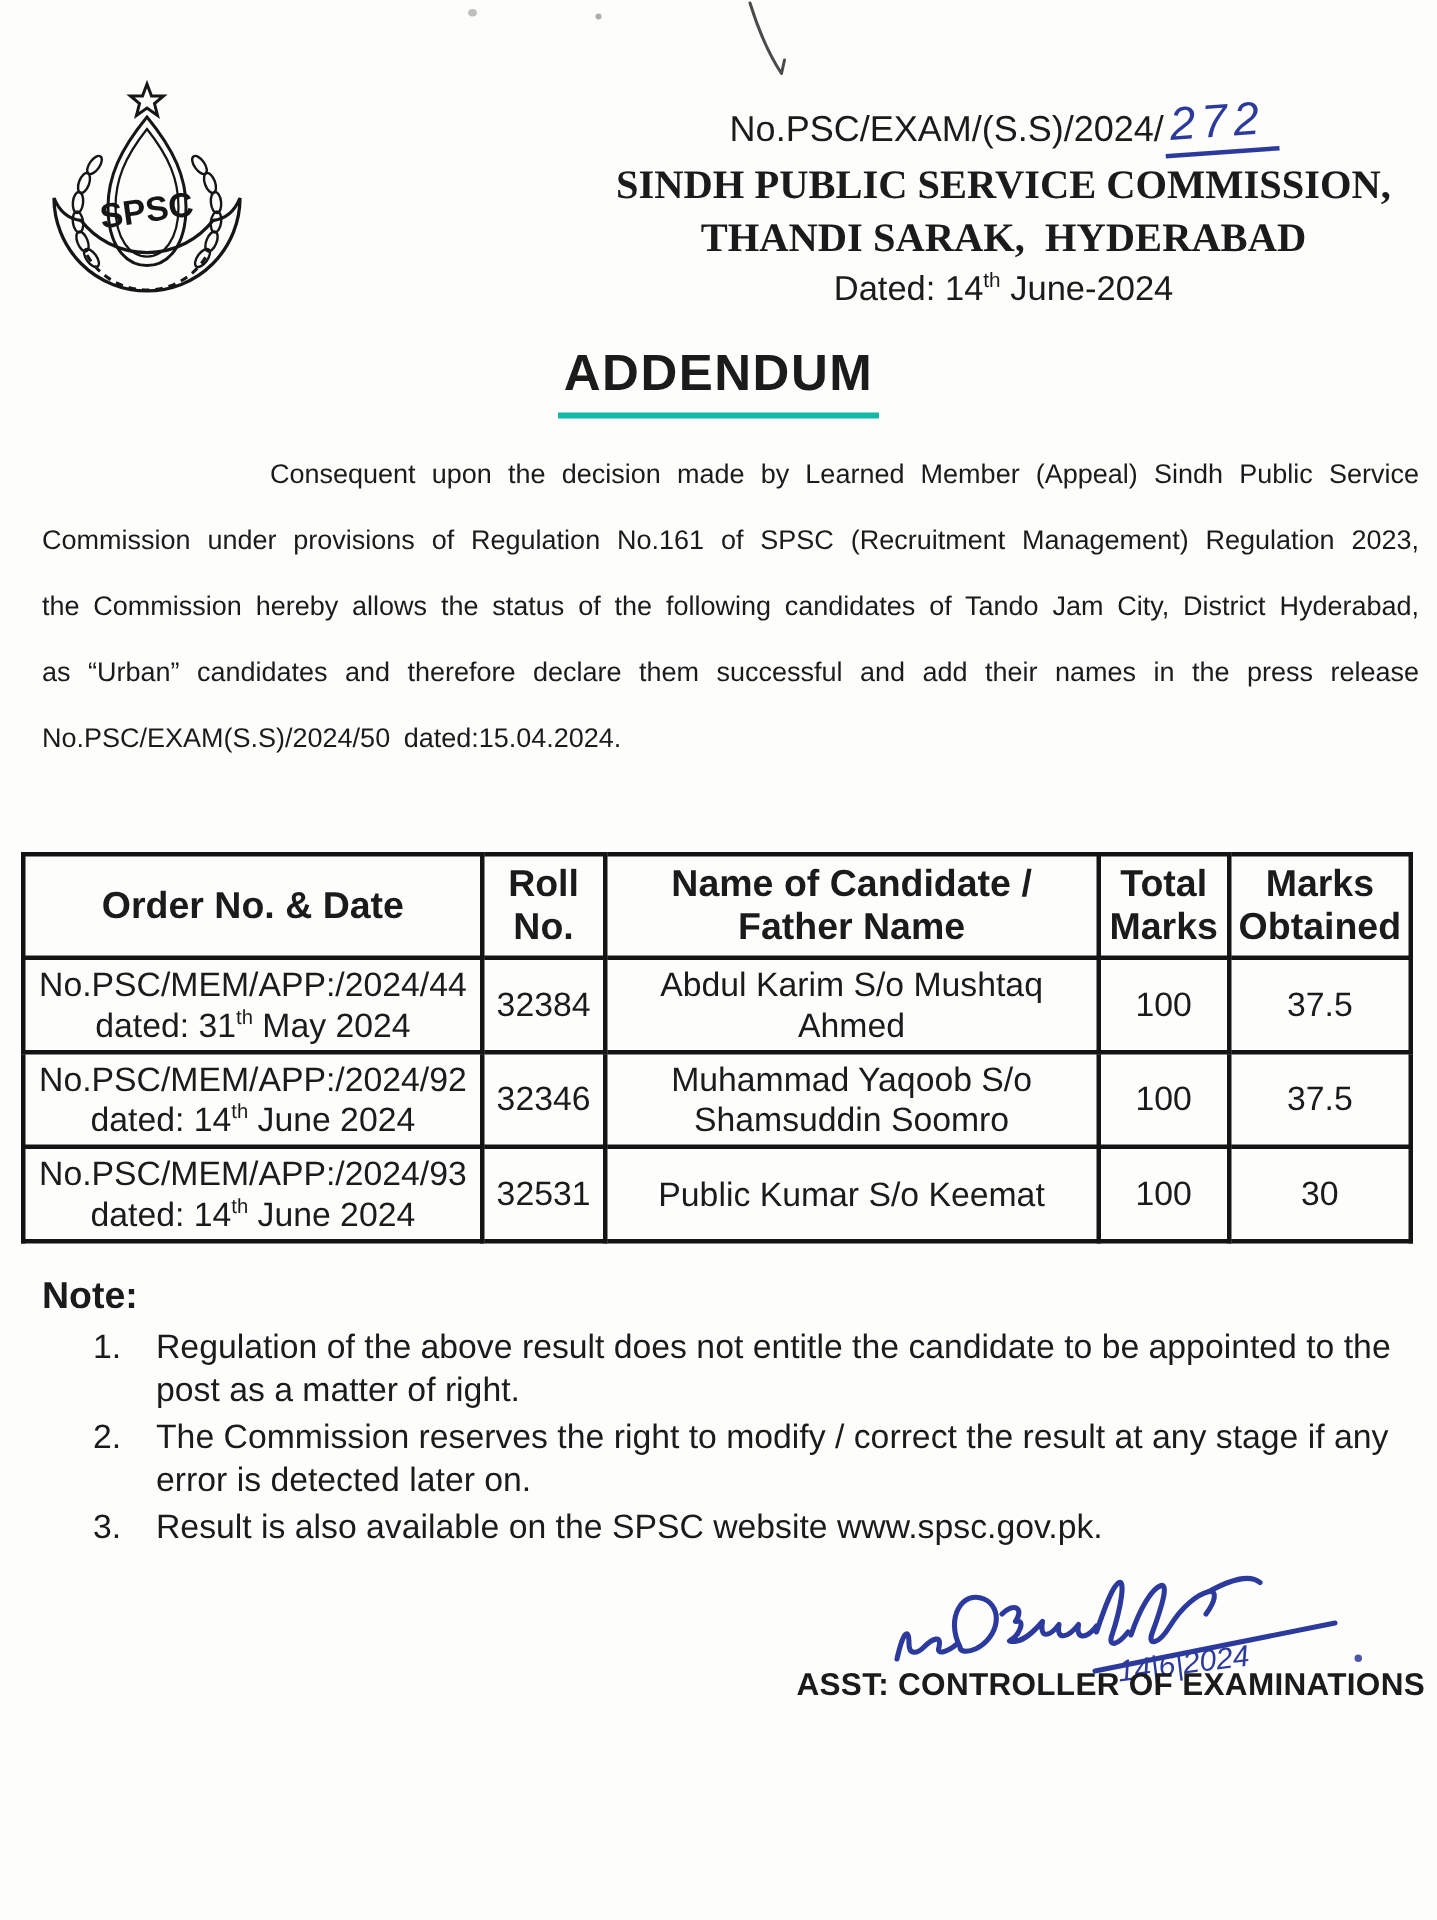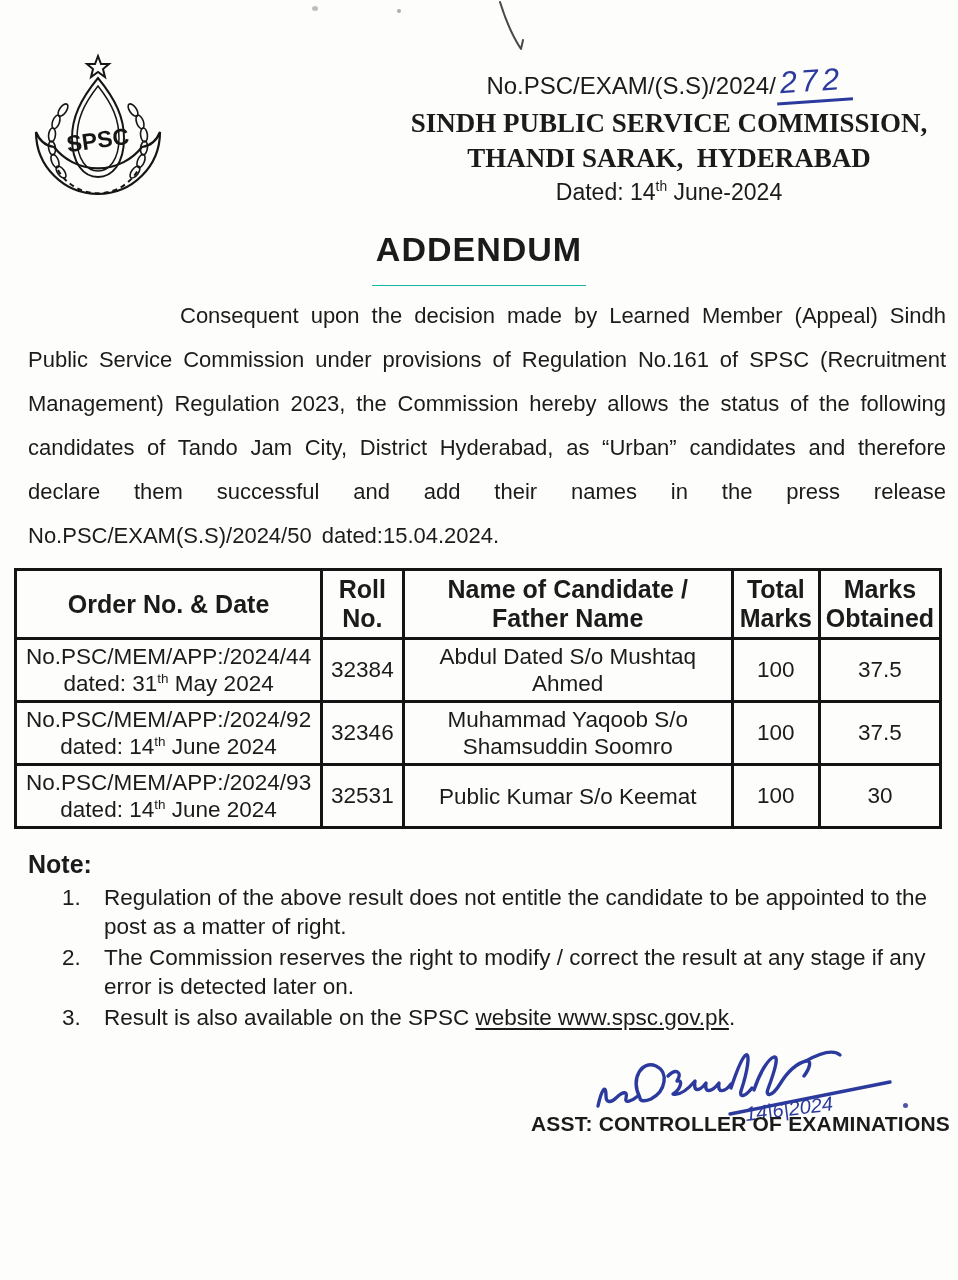--- a/index.html
+++ b/index.html
@@ -18,26 +18,26 @@
     padding:0 8px 1px 4px;border-bottom:3px solid;
     transform:rotate(-4deg) translateY(-3px);letter-spacing:4px;
   }
   .org-name,.org-address{font-size:27px;font-weight:700;line-height:35px;white-space:pre;font-family:Liberation Serif, serif;}
   .dated-line{font-size:23px;margin-top:3px;}
   sup{font-size:60%;vertical-align:super;line-height:0;}
   
   .title-wrap{position:absolute;left:0;top:230px;width:100%;text-align:center;}
   .title{
     display:inline-block;font-size:34px;font-weight:700;letter-spacing:1px;
-    border-bottom:1px solid #14b8a6;padding:0 4px 16px 4px;
+    border-bottom:4px solid #14b8a6;padding:0 4px 6px 4px;
   }
   
   .body-par{
     position:absolute;left:28px;top:294px;width:918px;
-    font-size:22px;line-height:44px;text-align:justify;text-indent:152px;
+    font-size:18px;line-height:44px;text-align:justify;text-indent:152px;
     word-spacing:4px;
   }
   
   table.results{
     position:absolute;left:14px;top:568px;width:928px;
     border-collapse:collapse;table-layout:fixed;
     border:3px solid #c4b5fd;
     padding-left:43px;
   }
   table.results th,table.results td{
@@ -46,21 +46,21 @@
   table.results th{font-size:25px;font-weight:700;text-align:center;padding:4px 2px;height:54px;}
   table.results td{font-size:22.5px;padding:2px 4px;height:56px;text-align:center;}
   td.order-cell{line-height:27px;}
   td.name-cell{text-align:left;padding:2px 44px 2px 10px;line-height:27px;}
   
   .note-heading{position:absolute;left:28px;top:850px;font-size:25px;font-weight:700;}
   .note-list{position:absolute;left:62px;top:884px;width:888px;font-size:22.5px;line-height:28.5px;}
   .note-item{display:flex;margin-bottom:3px;}
   .note-num{width:42px;flex:none;}
   .note-text{flex:1;}
-  .note-link{text-decoration:underline;text-underline-offset:3px;}
+  .note-link{text-underline-offset:3px;}
   
   .sig-svg{position:absolute;left:578px;top:1026px;width:340px;height:104px;}
   .sig-title{
     position:absolute;right:8px;top:1112px;font-size:21px;font-weight:700;
     letter-spacing:0.2px;white-space:nowrap;
   }
   
   .pen-mark{position:absolute;left:478px;top:0;width:60px;height:60px;}
   .speck{position:absolute;border-radius:50%;background:#8a8a8a;}
   .speck1{left:312px;top:6px;width:6px;height:5px;opacity:.55;}
@@ -141,21 +141,21 @@
         <th>Marks Obtained</th>
       </tr>
     </thead>
     <tbody>
       <tr>
         <td class="order-cell">
           <span>No.PSC/MEM/APP:/2024/44</span><br>
           <span>dated: 31</span><sup>th</sup><span> May 2024</span>
         </td>
         <td>32384</td>
-        <td class="name-cell">Abdul Dated S/o Mushtaq Ahmed</td>
+        <td class="name-cell">Abdul Karim S/o Mushtaq Ahmed</td>
         <td>100</td>
         <td>37.5</td>
       </tr>
       <tr>
         <td class="order-cell">
           <span>No.PSC/MEM/APP:/2024/92</span><br>
           <span>dated: 14</span><sup>th</sup><span> June 2024</span>
         </td>
         <td>32346</td>
         <td class="name-cell">Muhammad Yaqoob S/o Shamsuddin Soomro</td>

